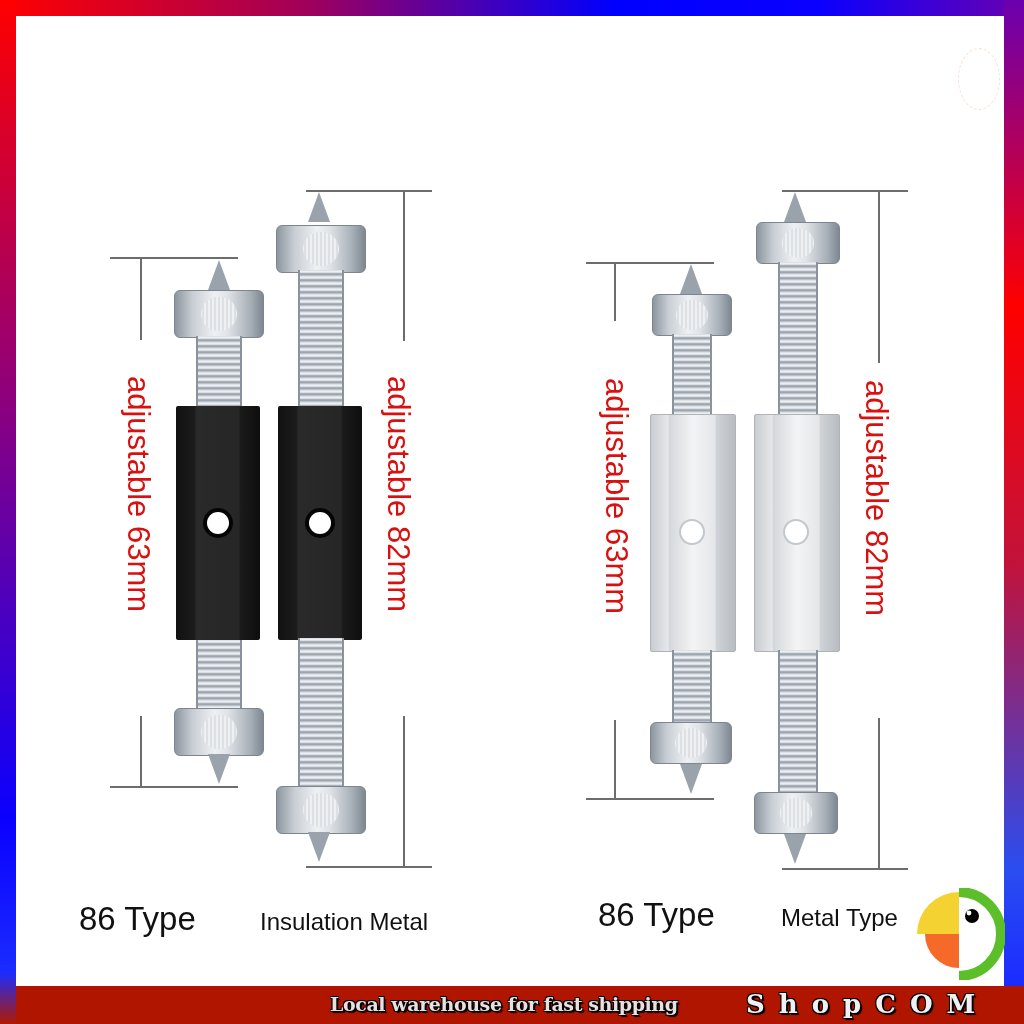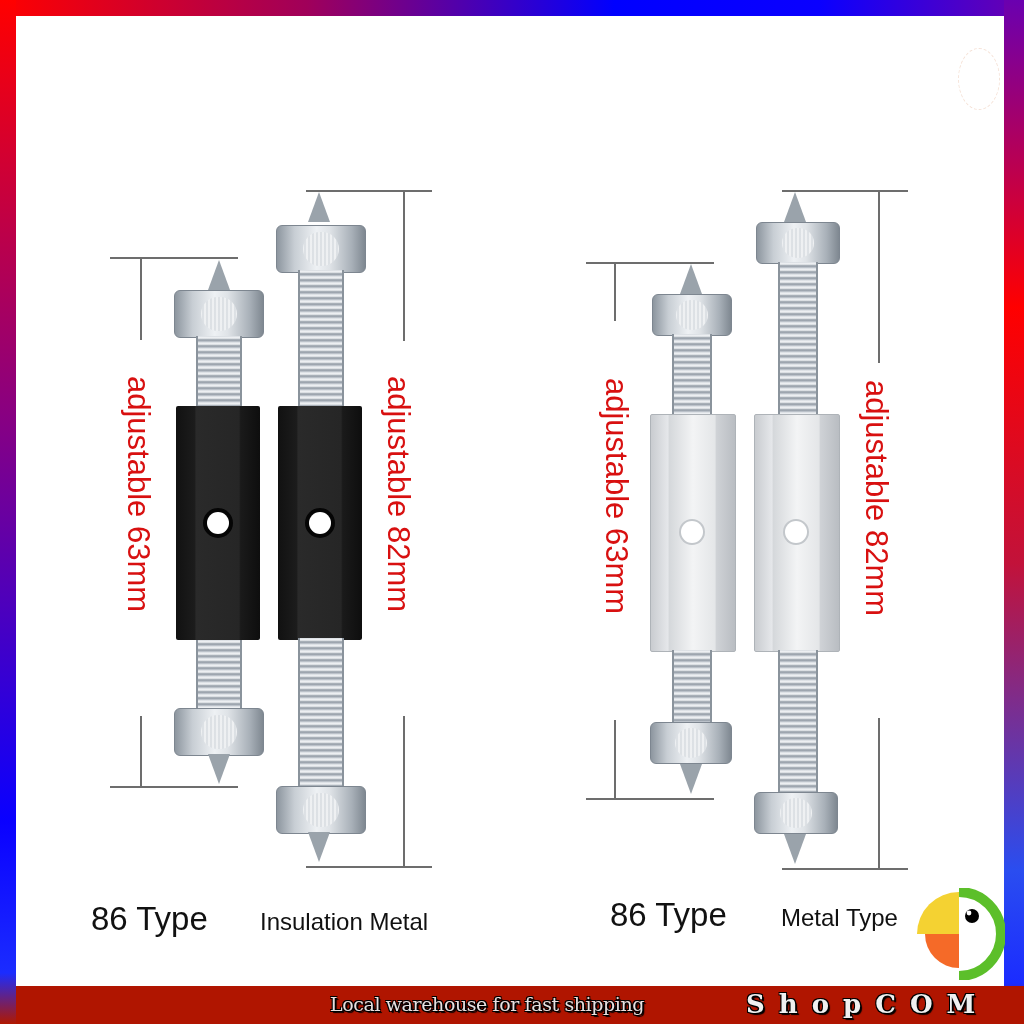--- a/index.html
+++ b/index.html
@@ -7,30 +7,30 @@
   .frame { position:absolute; inset:0;
     background: linear-gradient(135deg, #ff0000 0%, #a0005a 25%, #0000ff 55%, #2a3af0 75%, #ff0000 100%); }
   .frame-left { position:absolute; left:0; top:0; width:16px; height:1024px;
     background: linear-gradient(180deg,#ff0000 0%, #8a0080 40%, #0a00ff 80%, #1b2cff 95%, #b01800 100%); }
   .frame-right { position:absolute; right:0; top:0; width:20px; height:1024px;
     background: linear-gradient(180deg,#6a00b0 0%, #ff0000 30%, #c2123a 55%, #2a4df0 85%, #1b2cff 96%, #8a0000 100%); }
   .frame-top { position:absolute; left:0; top:0; width:1024px; height:16px;
     background: linear-gradient(90deg,#ff0000 0%, #a0005a 30%, #0000ff 60%, #0a00ff 80%, #6a00b0 100%); }
   .canvas { position:absolute; left:16px; top:16px; width:988px; height:972px; background:#ffffff; }
   .banner { position:absolute; left:16px; top:986px; width:1008px; height:38px; background:#b01500; }
-  .banner-text { position:absolute; left:330px; top:993px; font-family:"DejaVu Serif", serif; font-weight:normal; font-size:19px;
+  .banner-text { position:absolute; left:330px; top:993px; font-family:"DejaVu Serif", serif; font-weight:bold; font-size:19px;
     color:#e8e0e0; letter-spacing:-0.4px; text-shadow:-1px -1px 0 #000,1px -1px 0 #000,-1px 1px 0 #000,1px 1px 0 #000, 2px 2px 1px #000; }
   .banner-brand { position:absolute; left:746px; top:989px; display:flex; gap:14px; }
   .banner-brand span { font-family:"DejaVu Serif", serif; font-weight:bold; font-size:26px; color:#f0f0f0;
     text-shadow:-1px -1px 0 #000,1px -1px 0 #000,-1px 1px 0 #000,1px 1px 0 #000, 2px 2px 1px #000; }
 
   .dim-line { position:absolute; background:#6d6d6d; }
   .vlabel { position:absolute; color:#d81010; font-size:31px; white-space:nowrap; transform-origin:0 0; transform:rotate(90deg); }
 
-  .caption-big { position:absolute; font-size:33px; color:#111;margin-left:12px; }
+  .caption-big { position:absolute; font-size:33px; color:#111; }
   .caption-small { position:absolute; font-size:24px; color:#111; }
 
   
   .thread { position:absolute; background:
       repeating-linear-gradient(180deg,#d6dbe0 0px,#f4f6f8 2px,#8f98a2 4px,#c9cfd6 6px);
     border-left:2px solid #8a939c; border-right:2px solid #8a939c; box-sizing:border-box; }
   .nut { position:absolute; border-radius:6px; box-sizing:border-box;
     background: linear-gradient(90deg,#8d969f 0%,#c8ced4 20%,#eef1f4 45%,#dfe3e7 60%,#a8b0b8 85%,#7f8891 100%);
     border:1px solid #7d8690; }
   .nut::after { content:""; position:absolute; left:30%; top:12%; width:40%; height:76%; border-radius:50%;

